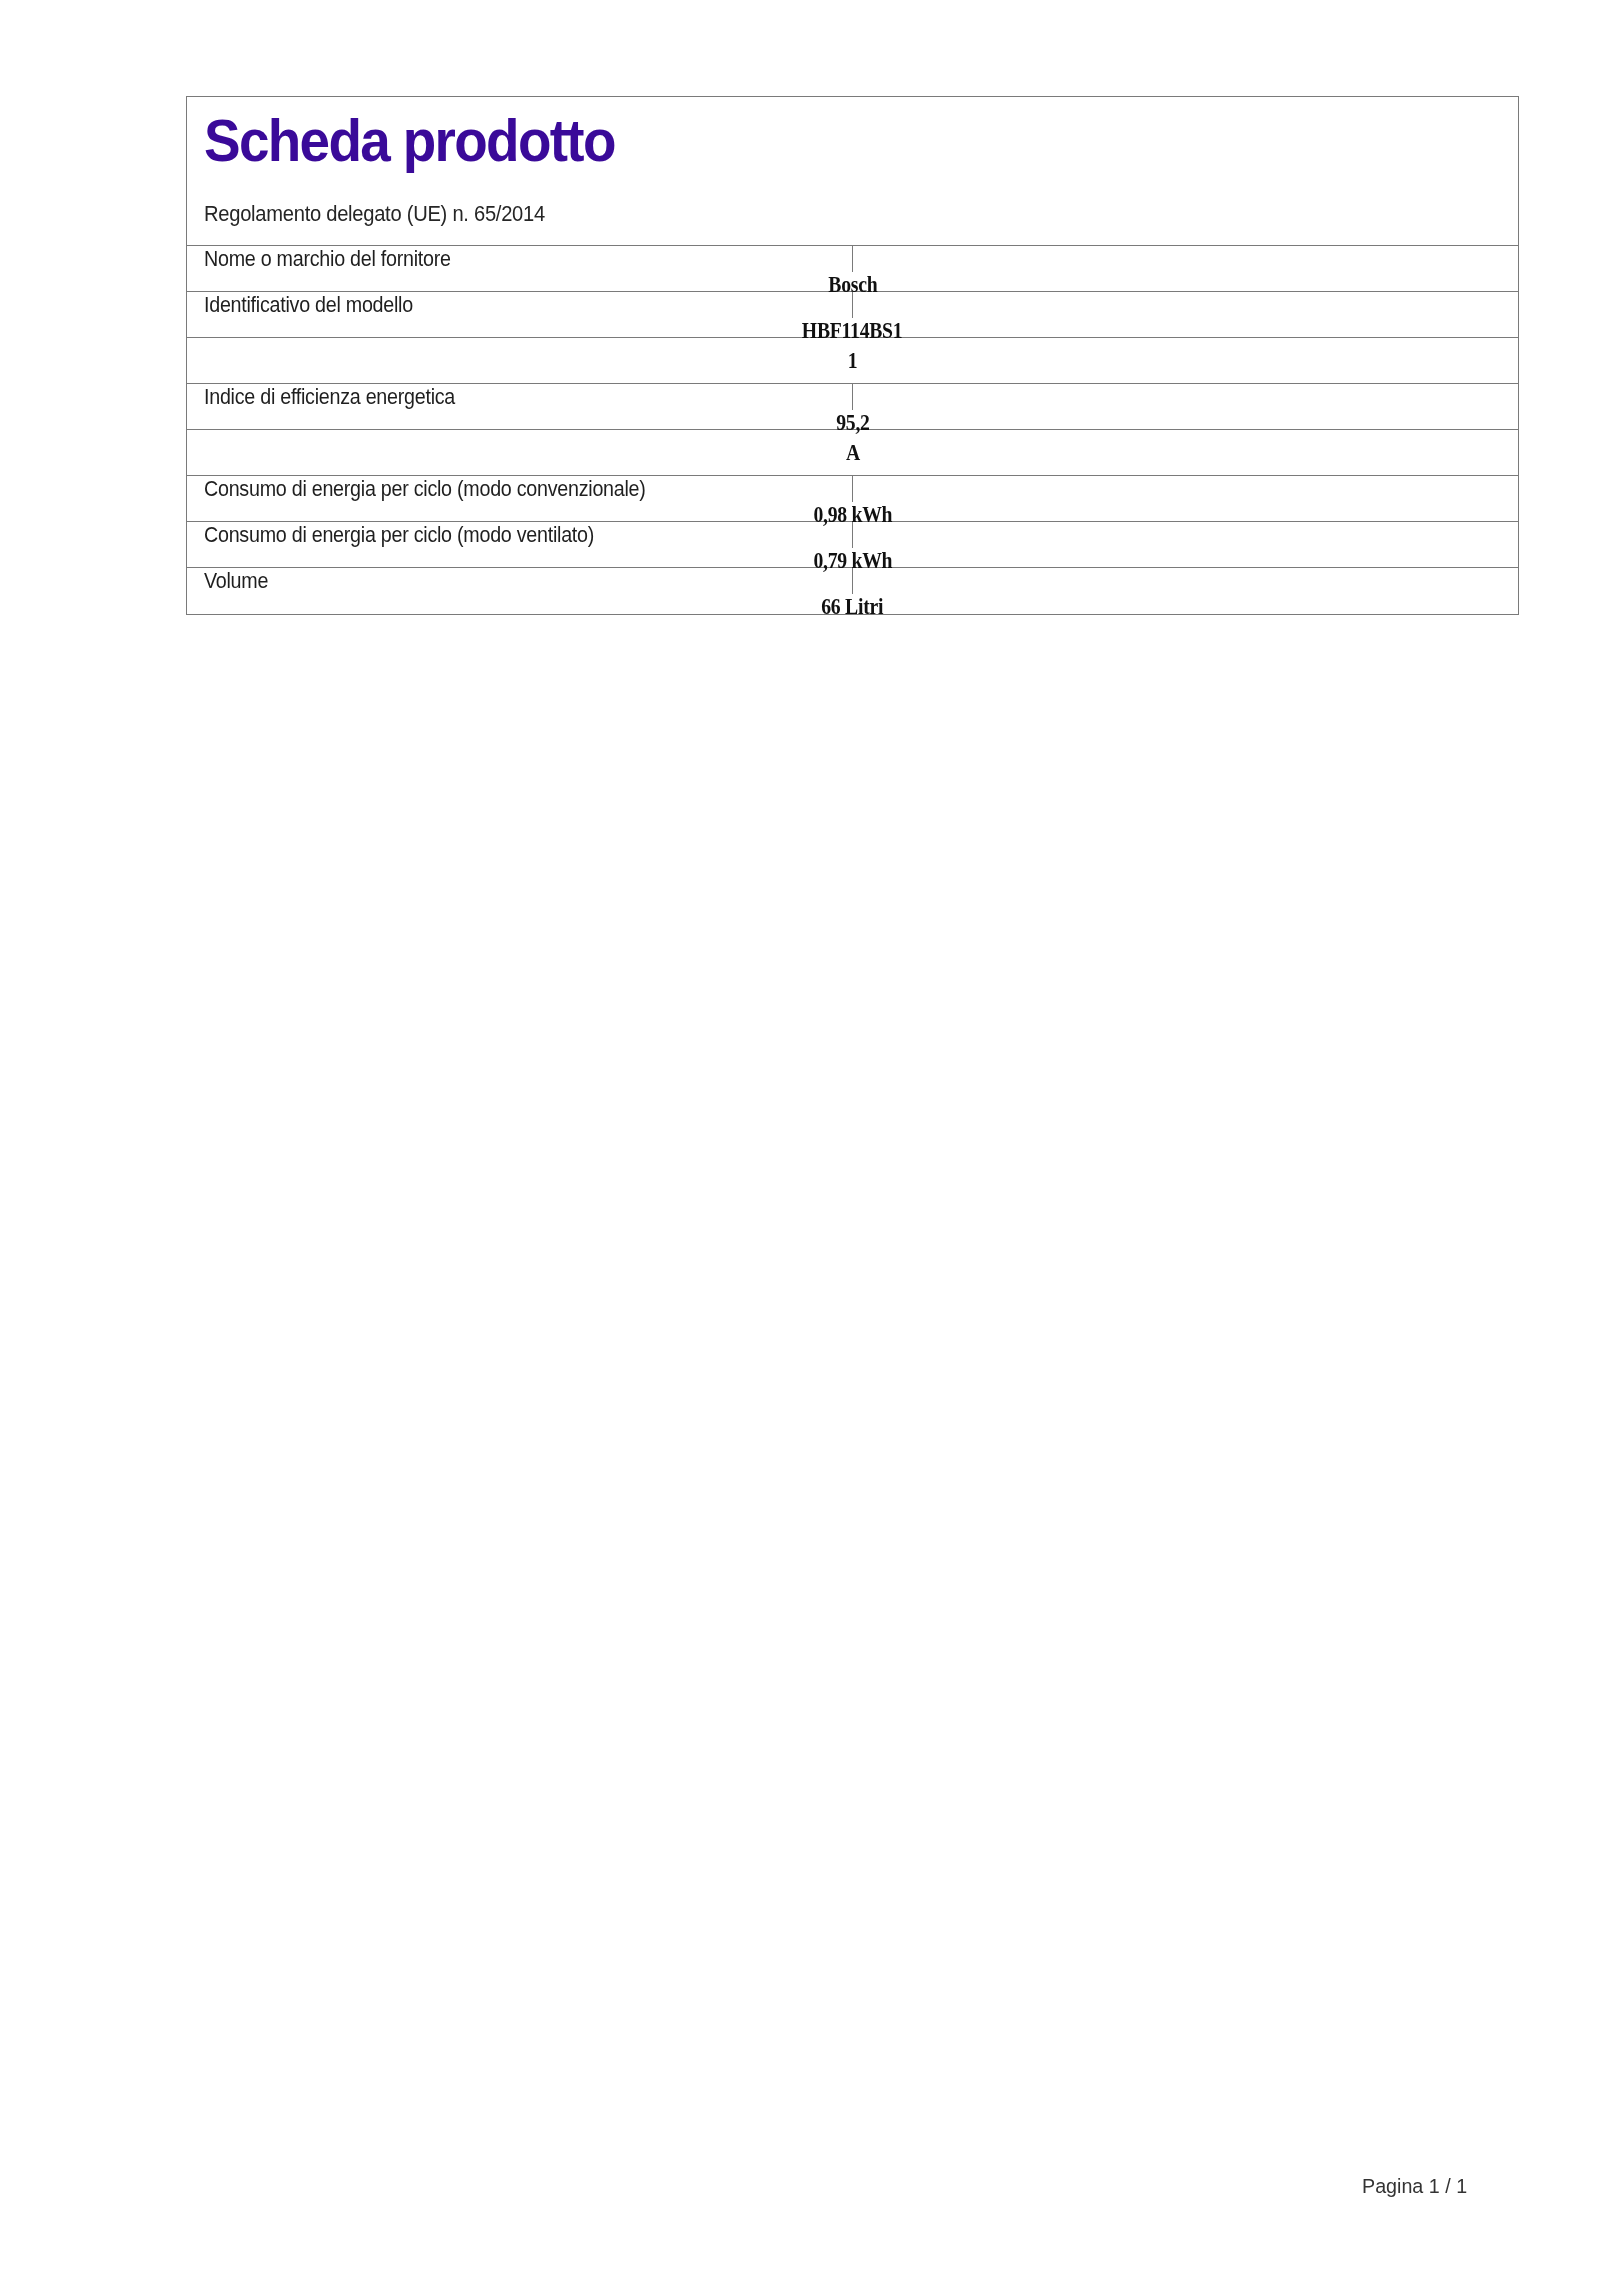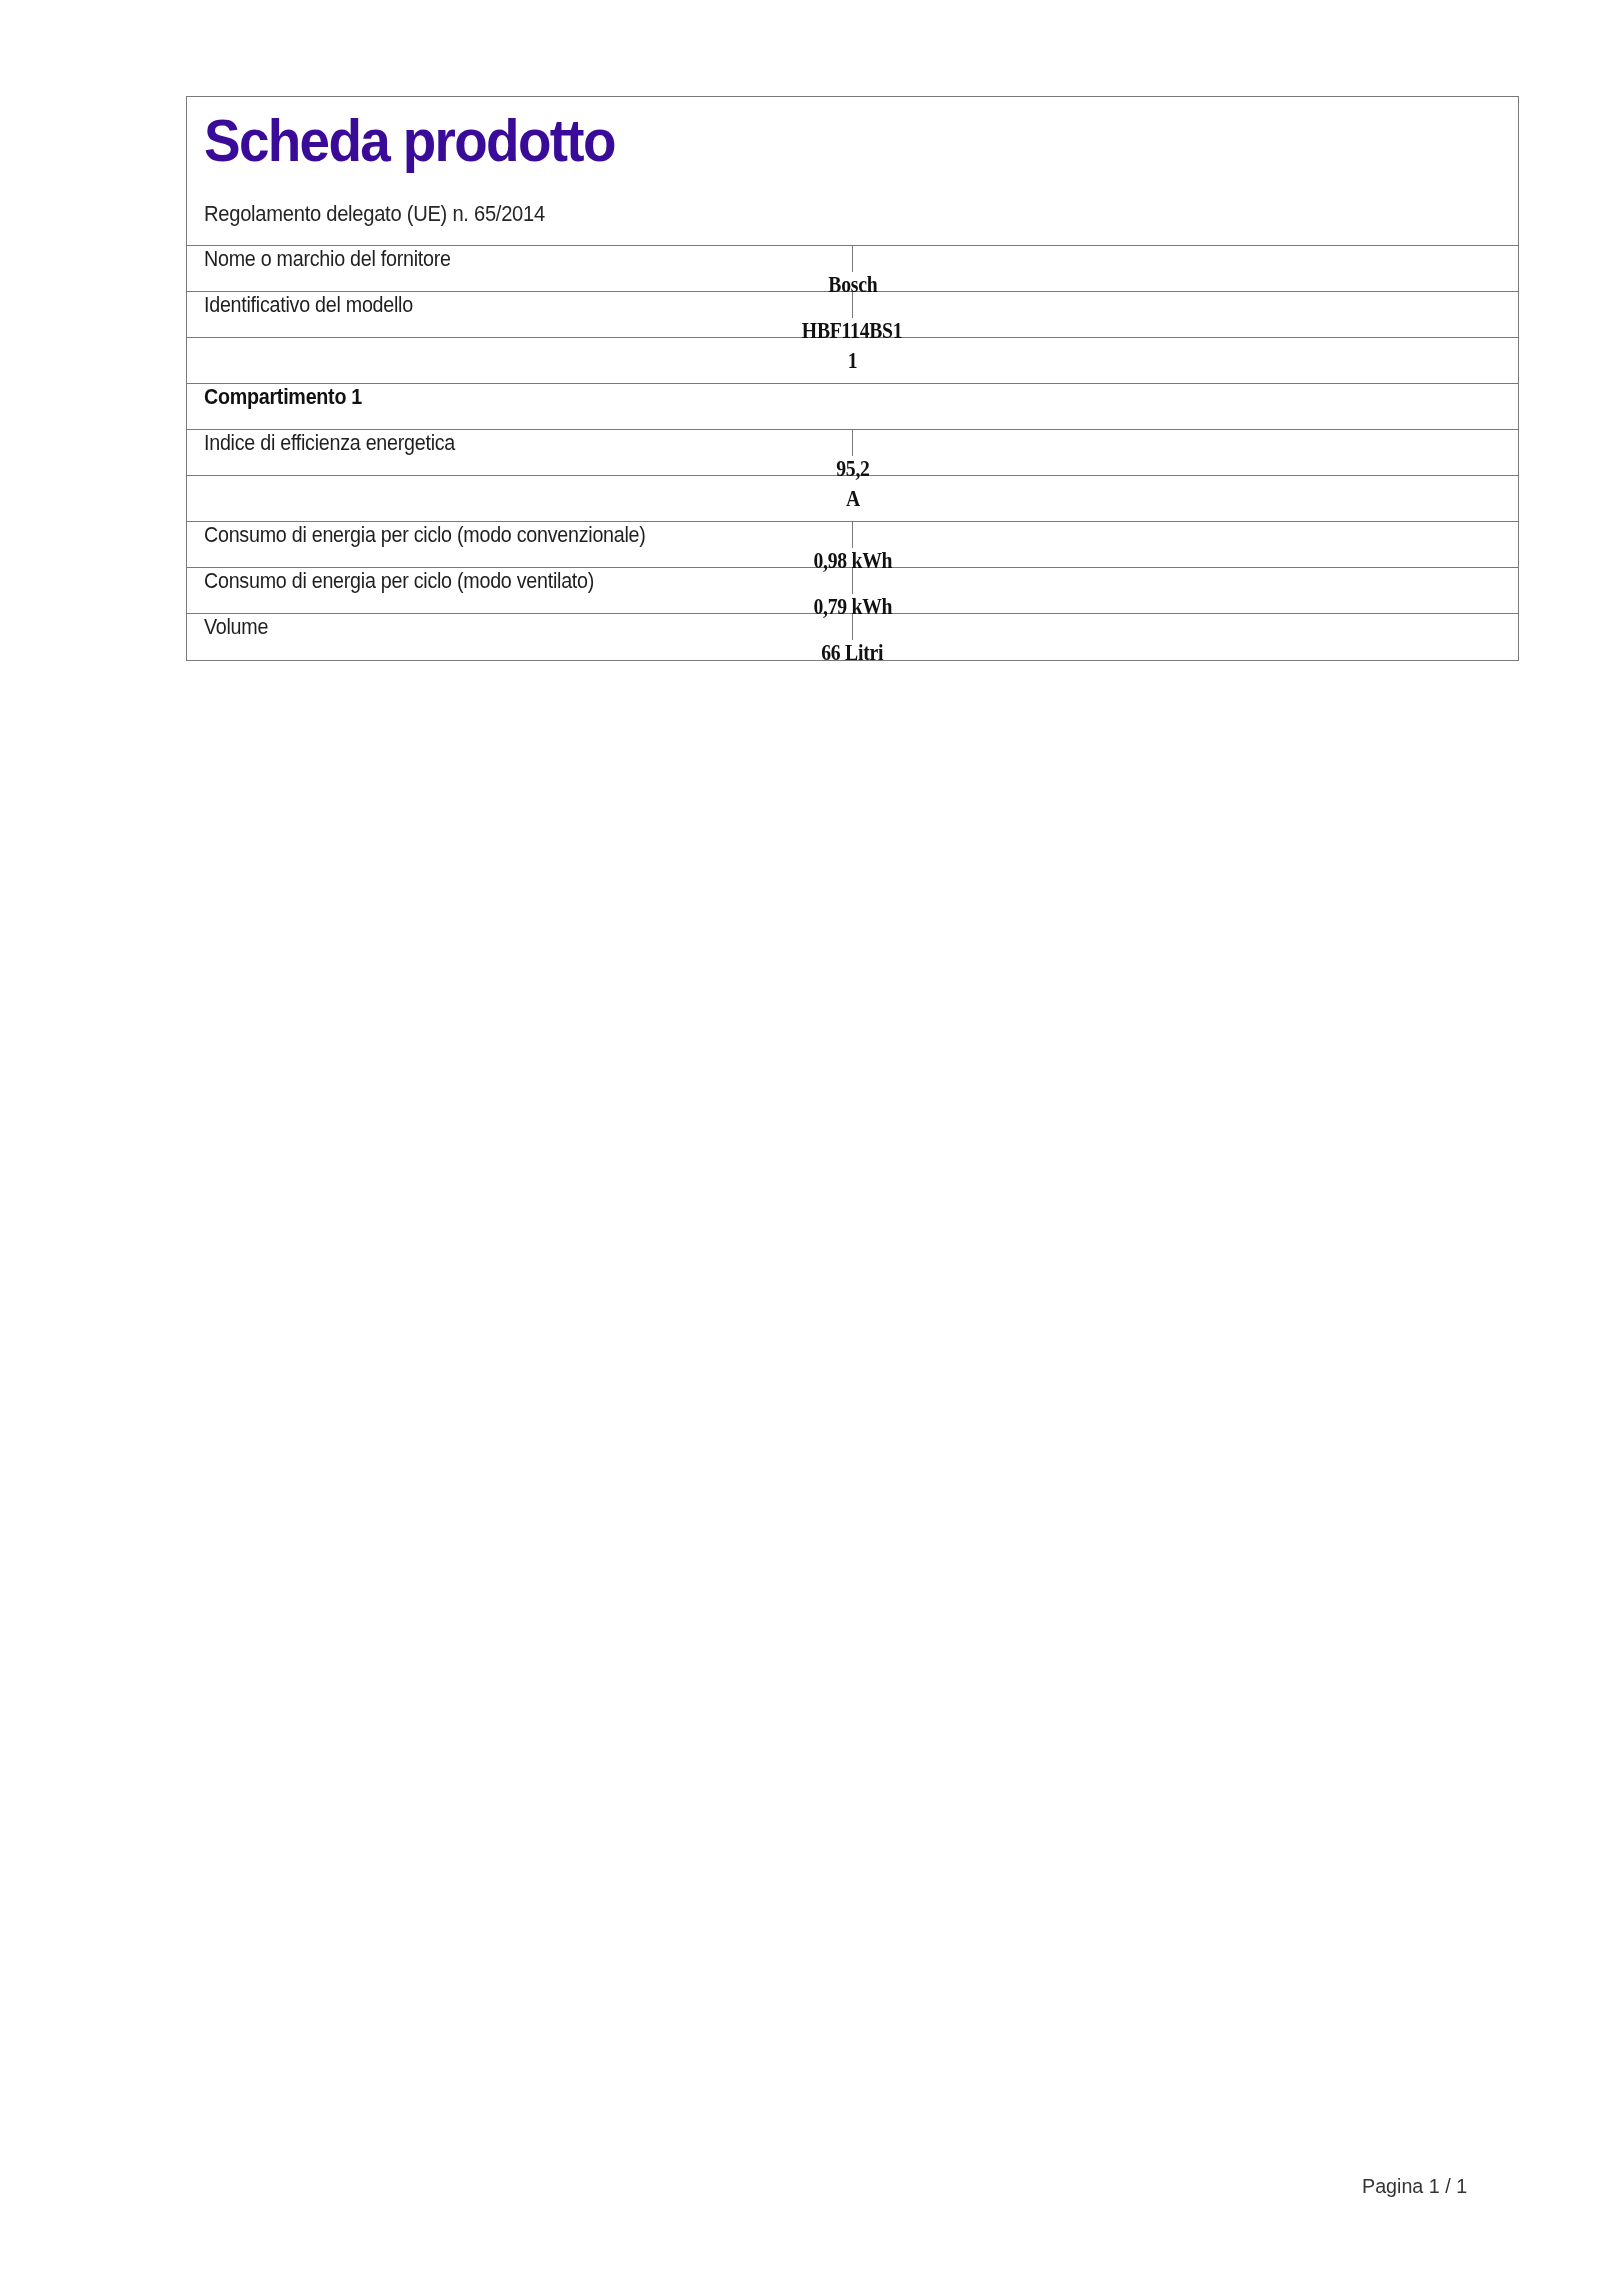--- a/index.html
+++ b/index.html
@@ -52,25 +52,20 @@
       </div>
     <div class="cell-value">
         <span class="txt">HBF114BS1</span>
       </div>
   </div>
   <div class="row">
     <div class="cell-value">
         <span class="txt">1</span>
       </div>
   </div>
-  <div class="row section">
-    <div class="cell-label">
-        <span class="txt">Compartimento 1</span>
-      </div>
-  </div>
   <div class="row">
     <div class="cell-label">
         <span class="txt">Indice di efficienza energetica</span>
       </div>
     <div class="cell-value">
         <span class="txt">95,2</span>
       </div>
   </div>
   <div class="row">
     <div class="cell-value">

